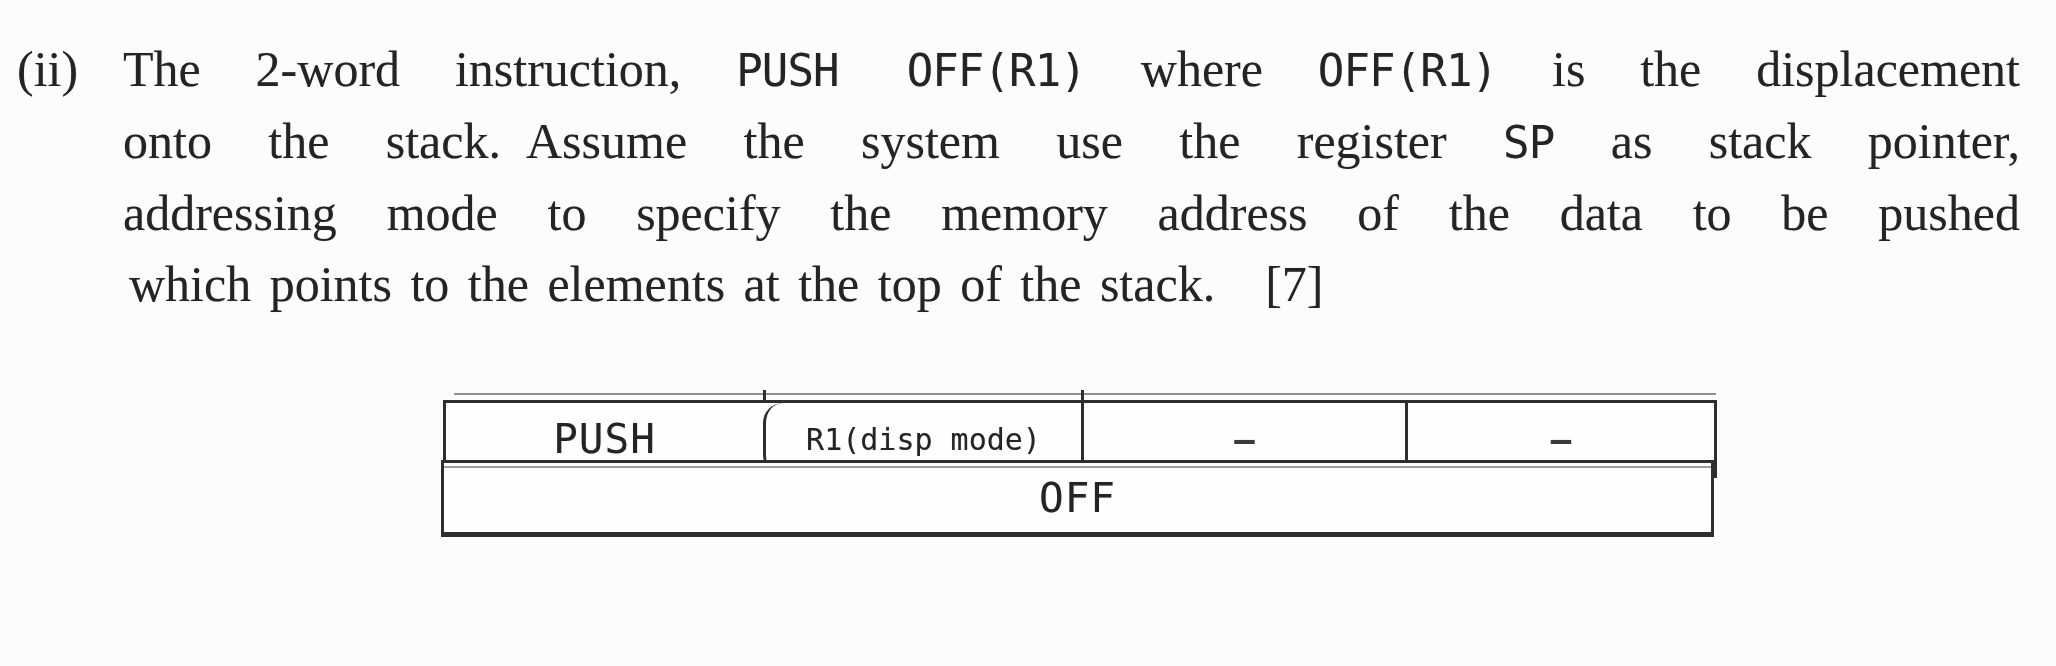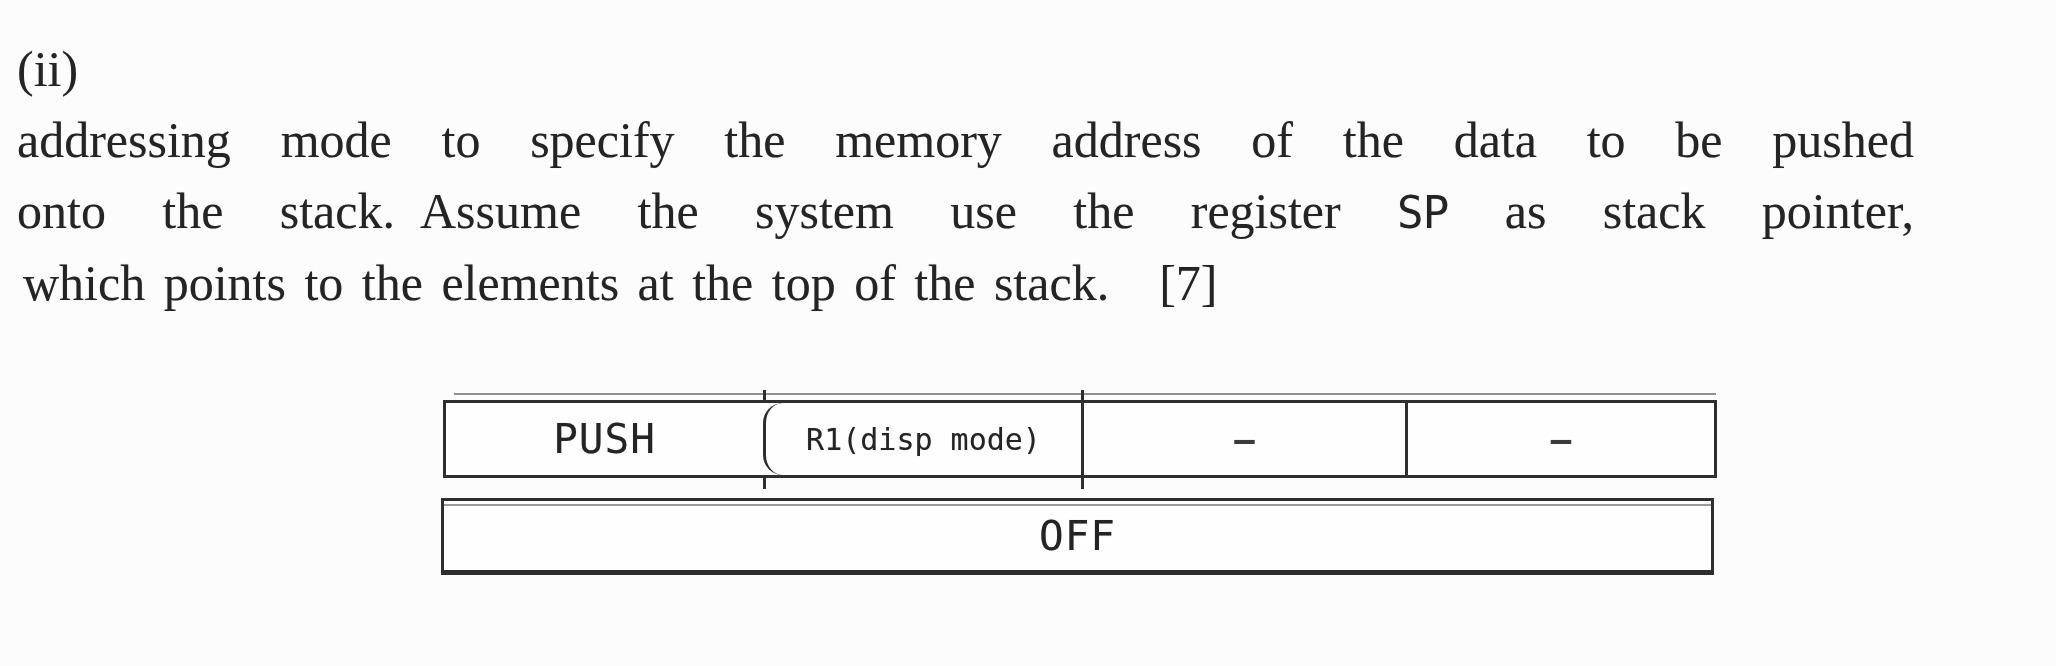--- a/index.html
+++ b/index.html
@@ -16,21 +16,20 @@
     font-family: "Liberation Serif", "DejaVu Serif", serif;
   }
 
   
   .question {
     position: absolute;
     top: 34px;
     left: 17px;
     display: flex;
     text-shadow: 0 0 1px rgba(0,0,0,0.25);
-    flex-direction: column;
   }
   .marker {
     width: 106px;
     font-size: 50px;
     line-height: 71px;
     flex: none;
   }
   .text-col {
     width: 1897px;
     font-size: 50px;
@@ -122,21 +121,21 @@
   .dash-text {
     font-family: "DejaVu Sans Mono", "Liberation Mono", monospace;
     font-size: 34px;
     font-weight: bold;
     color: #3a3a3a;
   }
 
   .word2 {
     position: absolute;
     left: 441px;
-    top: 498px;
+    top: 460px;
     width: 1273px;
     height: 77px;
     box-sizing: border-box;
     border: 3px solid #2e2e2e;
     border-bottom-width: 5px;
     background: #fefefe;
     display: flex;
     align-items: center;
     justify-content: center;
   }
@@ -156,22 +155,23 @@
     letter-spacing: 1px;
     text-shadow: 0 0 1px rgba(0,0,0,0.3);
   }
 </style>
 </head>
 <body>
 
 <div class="question">
   <div class="marker">(ii)</div>
   <div class="text-col">
+    <div class="line justify"><span class="seg">The 2-word instruction, </span><span class="seg mono">PUSH OFF(R1)</span><span class="seg"> where </span><span class="seg mono">OFF(R1)</span><span class="seg"> is the displacement</span></div>
+    <div class="line justify"><span class="seg">onto the stack. Assume the system use the register </span><span class="seg mono">SP</span><span class="seg"> as stack pointer,</span></div>
     <div class="line justify"><span class="seg">addressing mode to specify the memory address of the data to be pushed</span></div>
-    <div class="line justify"><span class="seg">onto the stack. Assume the system use the register </span><span class="seg mono">SP</span><span class="seg"> as stack pointer,</span></div>
     <div class="line last"><span class="seg">which points to the elements at the top of the stack. [7]</span></div>
   </div>
 </div>
 
 <div class="word1">
   <div class="cell c1">
     <span class="opcode-text">PUSH</span>
   </div>
   <div class="cell c2">
     <span class="operand-text">R1(disp mode)</span>

